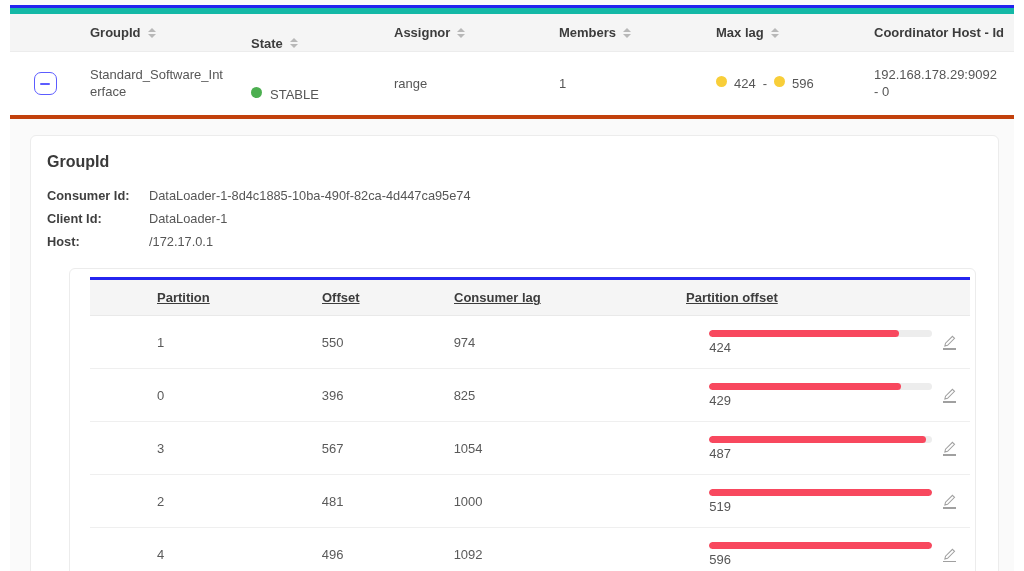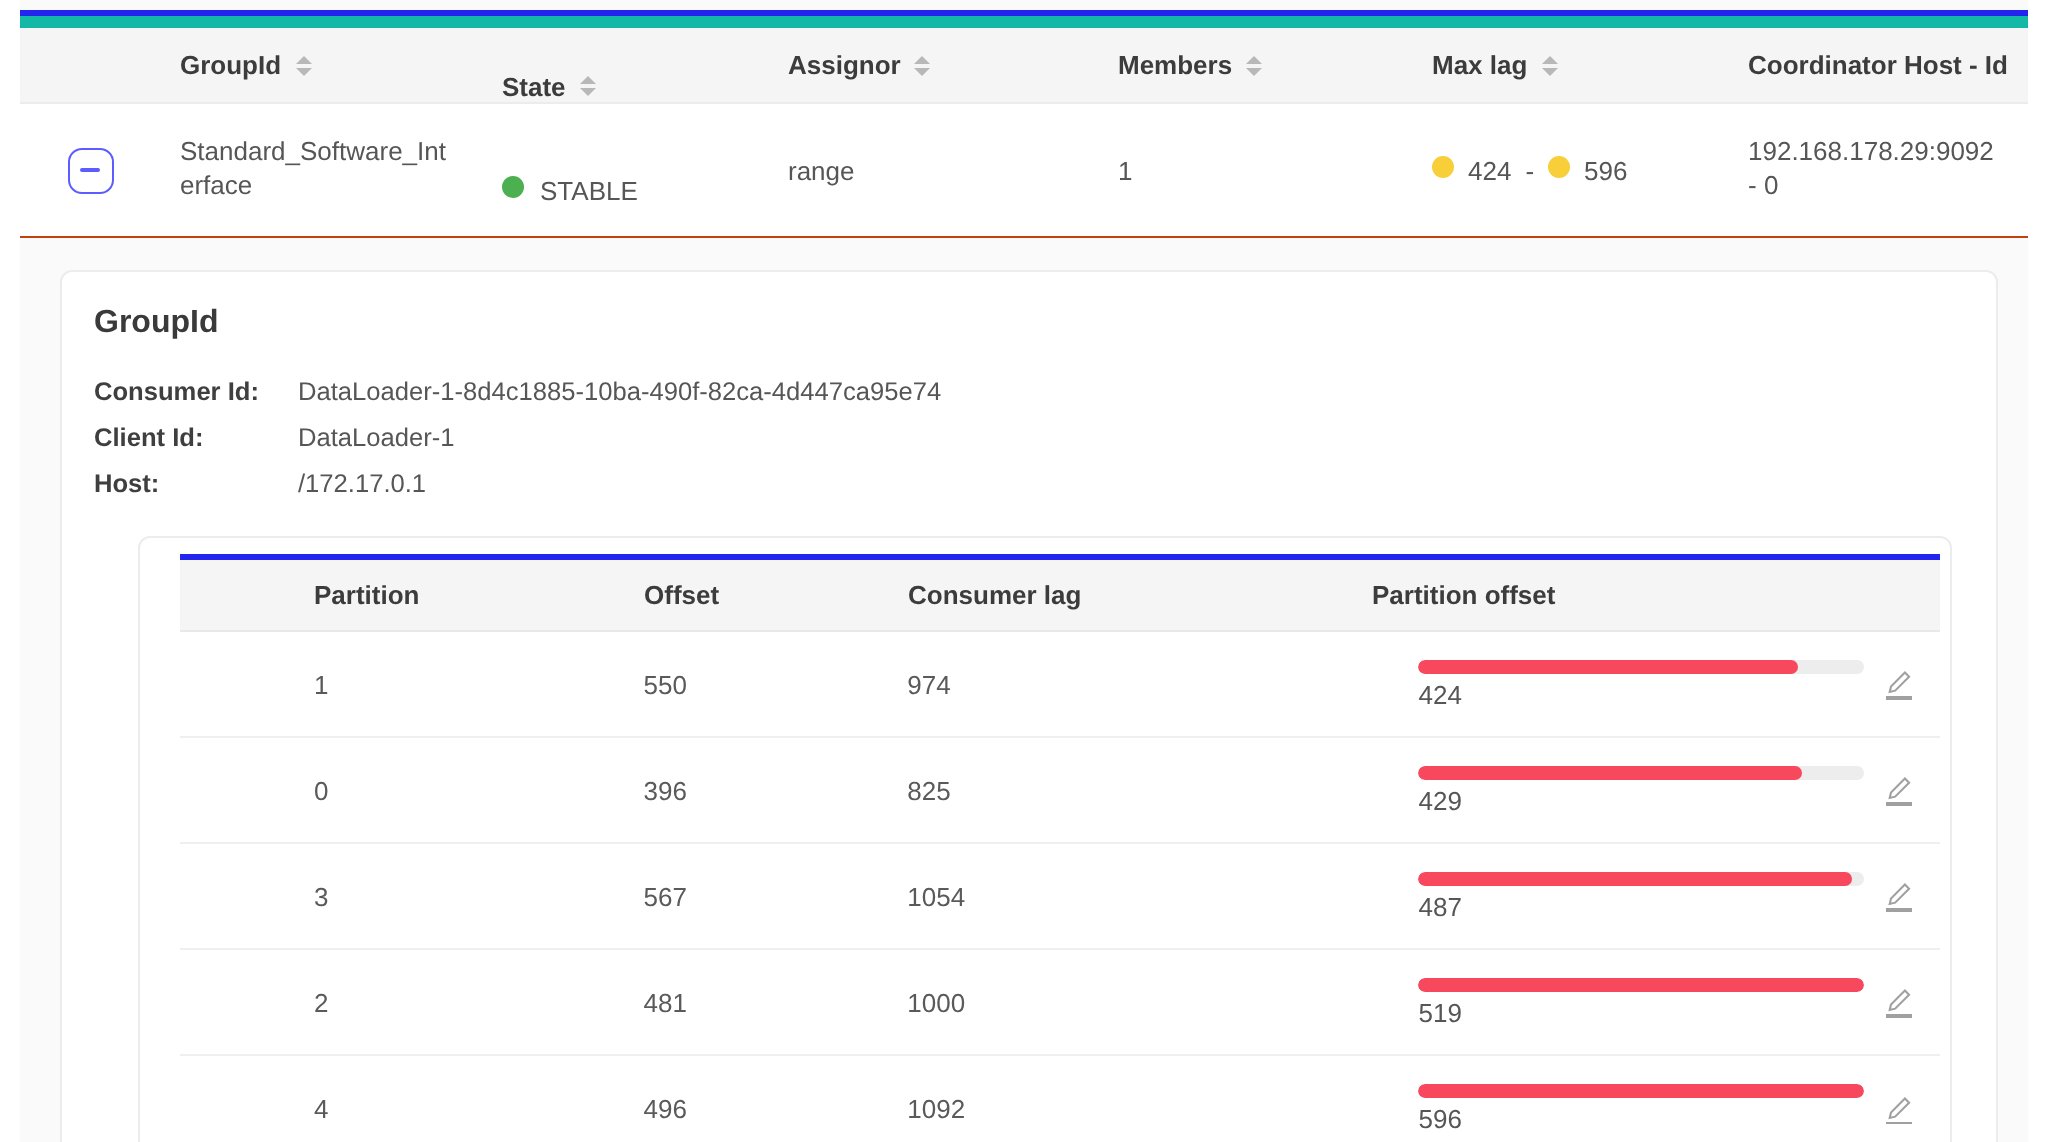--- a/index.html
+++ b/index.html
@@ -7,21 +7,21 @@
     font-family:"Liberation Sans", sans-serif; color:#565656; }
   .page-area { position:absolute; left:10px; top:0; width:1004px; height:571px;
     background:#fafafa; }
 
   
   .groups-table { position:absolute; left:0; top:5px; width:1004px; background:#14b8a6;
     border-top:3px solid var(--accent-blue,#2424ef); padding-top:6px; }
   .gt-header { display:flex; background:#f5f5f5; height:38px; align-items:center;
     border-bottom:1px solid #ececec; }
   .gt-row { display:flex; background:#fff; height:67px; align-items:center;
-    border-bottom:1px solid #c2410c; }
+    border-bottom:4px solid #c2410c; }
   .gt-cell { padding-right:10px; font-size:13px; }
   .c-expand { width:80px; display:flex; justify-content:center; }
   .c-group  { width:161px; }
   .c-state  { width:143px;margin-top:21px; }
   .c-assign { width:165px; }
   .c-members{ width:157px; }
   .c-maxlag { width:158px; }
   .c-coord  { flex:1; }
   .gt-header .gt-cell { font-weight:700; color:#3c3c3c; font-size:13px; }
   .hdr-label { display:inline-flex; align-items:center; gap:7px; }
@@ -56,21 +56,21 @@
   .pt-header { display:flex; background:#f5f5f5; height:36px; align-items:center;
     border-bottom:1px solid #e9e9e9; }
   .pt-row { display:flex; height:53px; align-items:center; border-bottom:1px solid #efefef; }
   .pt-row:last-child { border-bottom:none; }
   .pt-cell { font-size:13px; color:#5a5a5a; }
   .pc-part { width:232px; padding-left:67px; }
   .pc-offset { width:132px; }
   .pc-poffset { width:256px; }
   .pc-lag { width:232px; }
   .pc-edit { flex:1; display:flex; justify-content:flex-end; padding-right:12px; }
-  .pt-header .pt-cell { font-weight:700; color:#3c3c3c; }
+  .pt-header .pt-cell { font-weight:700; color:#3c3c3c;text-decoration:underline; }
   .lag-wrap { width:223px; }
   .lag-track { width:100%; height:7px; background:#ededed; border-radius:4px; overflow:hidden; }
   .lag-fill { height:100%; background:var(--lag-red,#f8485e); border-radius:4px; }
   .lag-value { font-size:13px; color:#565656; margin-top:3px; }
   .edit-btn { background:none; border:none; cursor:pointer; display:flex; flex-direction:column;
     align-items:center; gap:1px; padding:2px; }
   .edit-underline { width:13px; height:1.5px; background:#a0a0a0; }
 </style>
 </head>
 <body>

